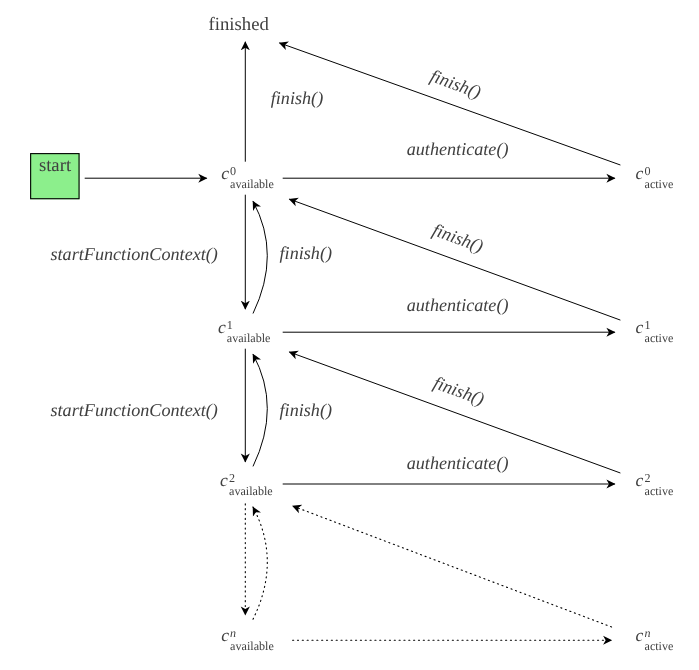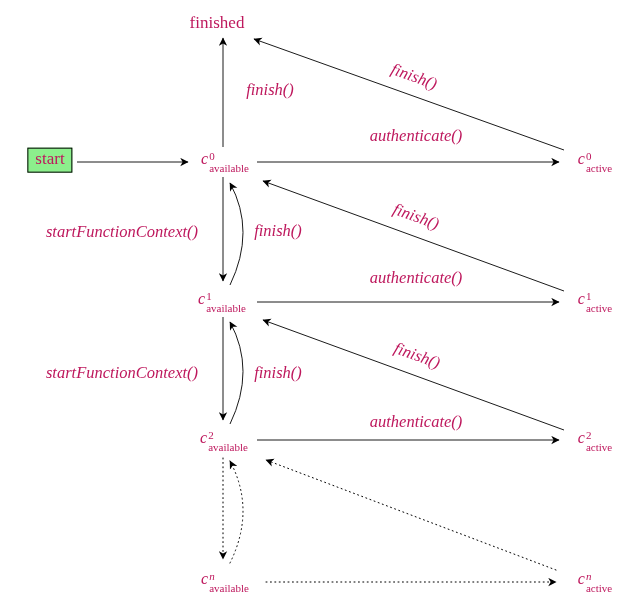--- a/index.html
+++ b/index.html
@@ -1,25 +1,25 @@
 <!DOCTYPE html>
 <html><head>
 <meta charset="utf-8">
 <style>
   html,body{margin:0;padding:0;background:#ffffff;}
   .canvas{
     position:relative;width:635px;height:609px;background:#ffffff;
-    font-family:"Liberation Serif","DejaVu Serif",serif;color:#be185d;
+    font-family:"Liberation Serif","DejaVu Serif",serif;color:#404040;
     overflow:hidden;
   }
   svg.wires{position:absolute;left:0;top:0;width:635px;height:609px;}
   .node{position:absolute;transform:translate(-50%,-50%);white-space:nowrap;}
   .plain{font-size:17px;line-height:1;}
   .startbox{
-    border:1.8px solid #000;padding:1px 7px 3px 7px;font-size:17px;line-height:1.1;
+    border:1.8px solid #000;padding:1px 7px 20px 7px;font-size:17px;line-height:1.1;
   }
   .cnode{font-size:16px;line-height:1;}
   .cnode .c{font-style:italic;}
   .cstack{
     display:inline-block;text-align:left;font-size:11px;line-height:1.1;
     vertical-align:-8px;margin-left:1px;
   }
   .cstack .sup,.cstack .sub{display:block;}
   .it-sup .sup{font-style:italic;}
   .elabel{

